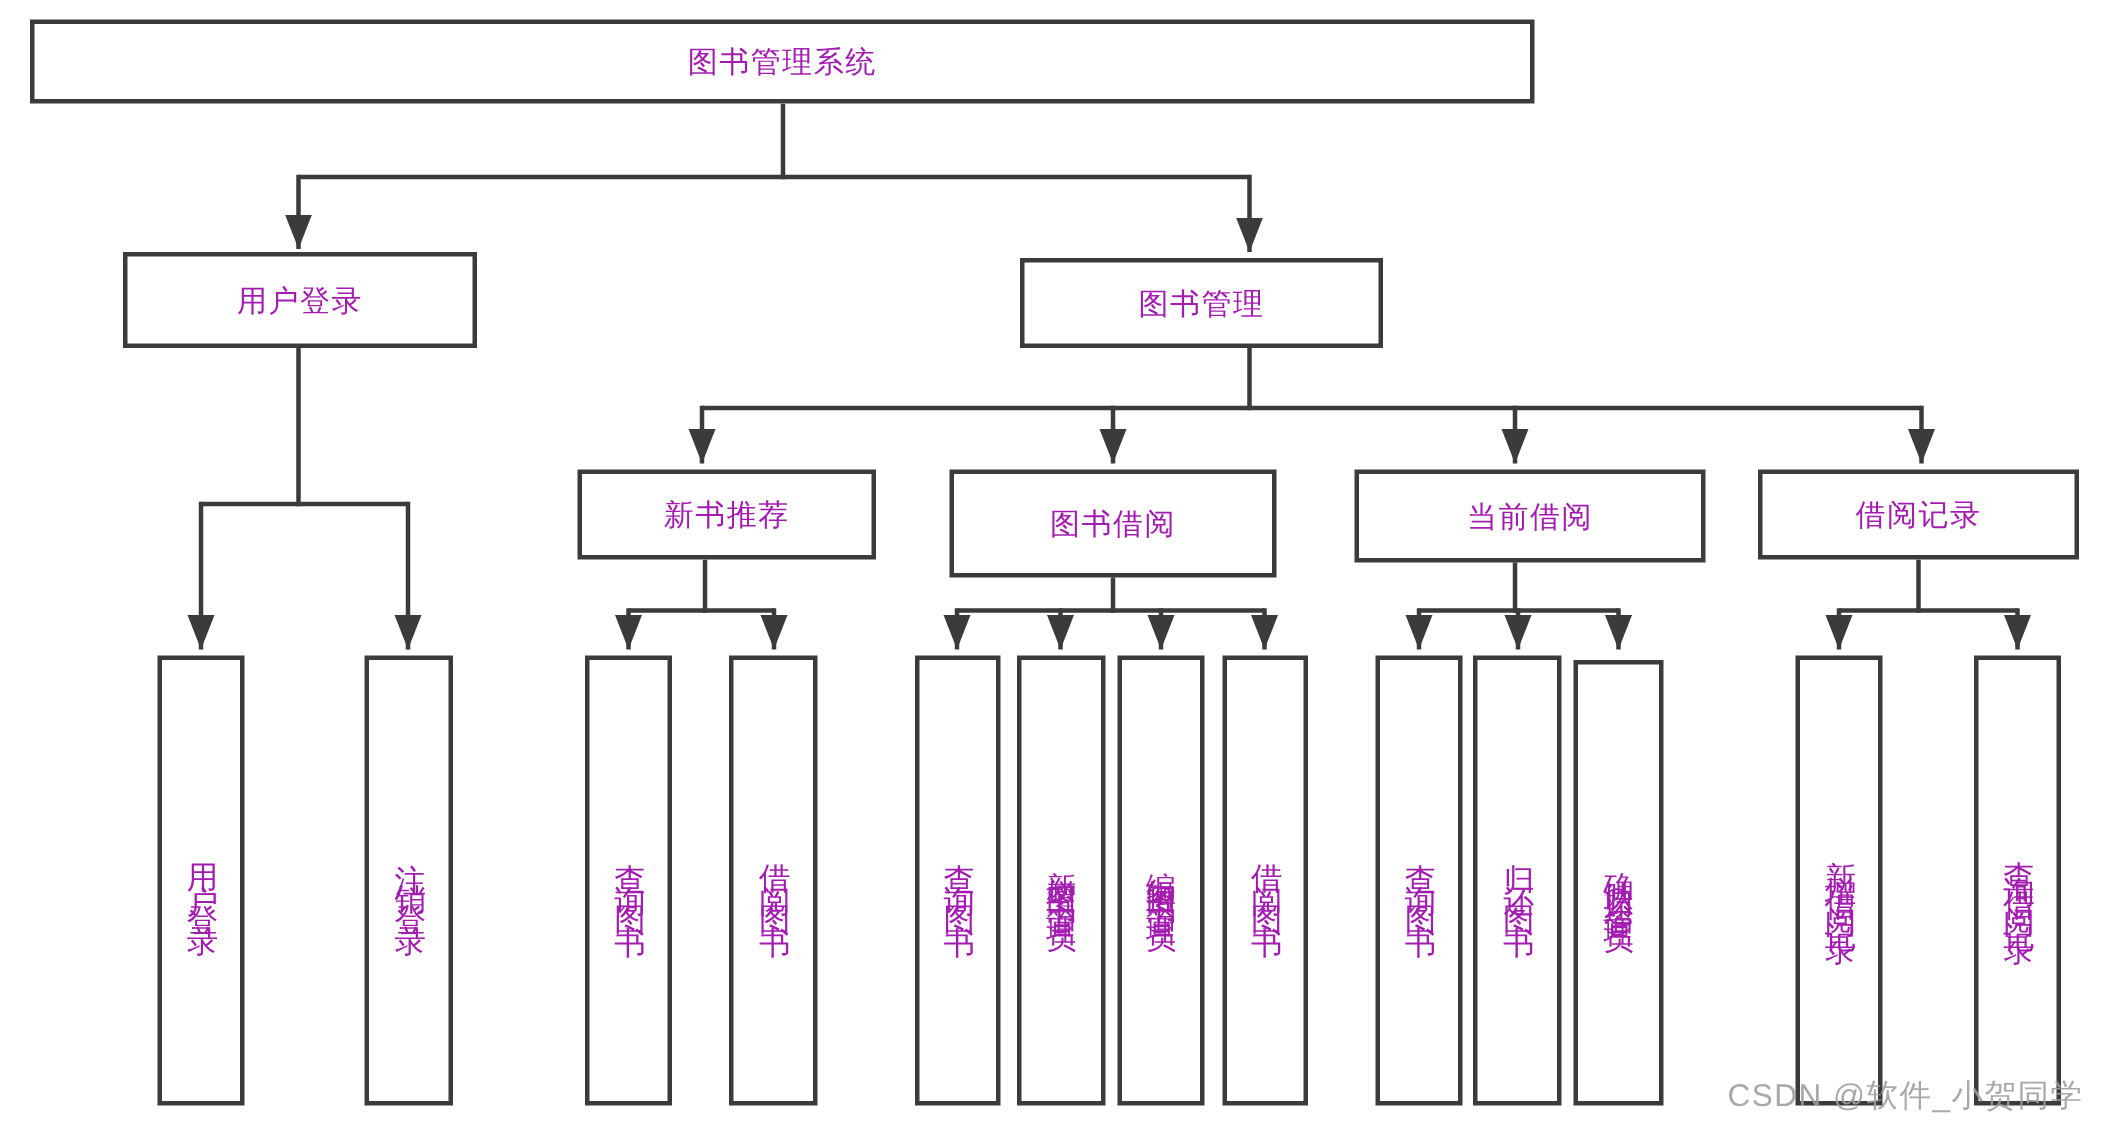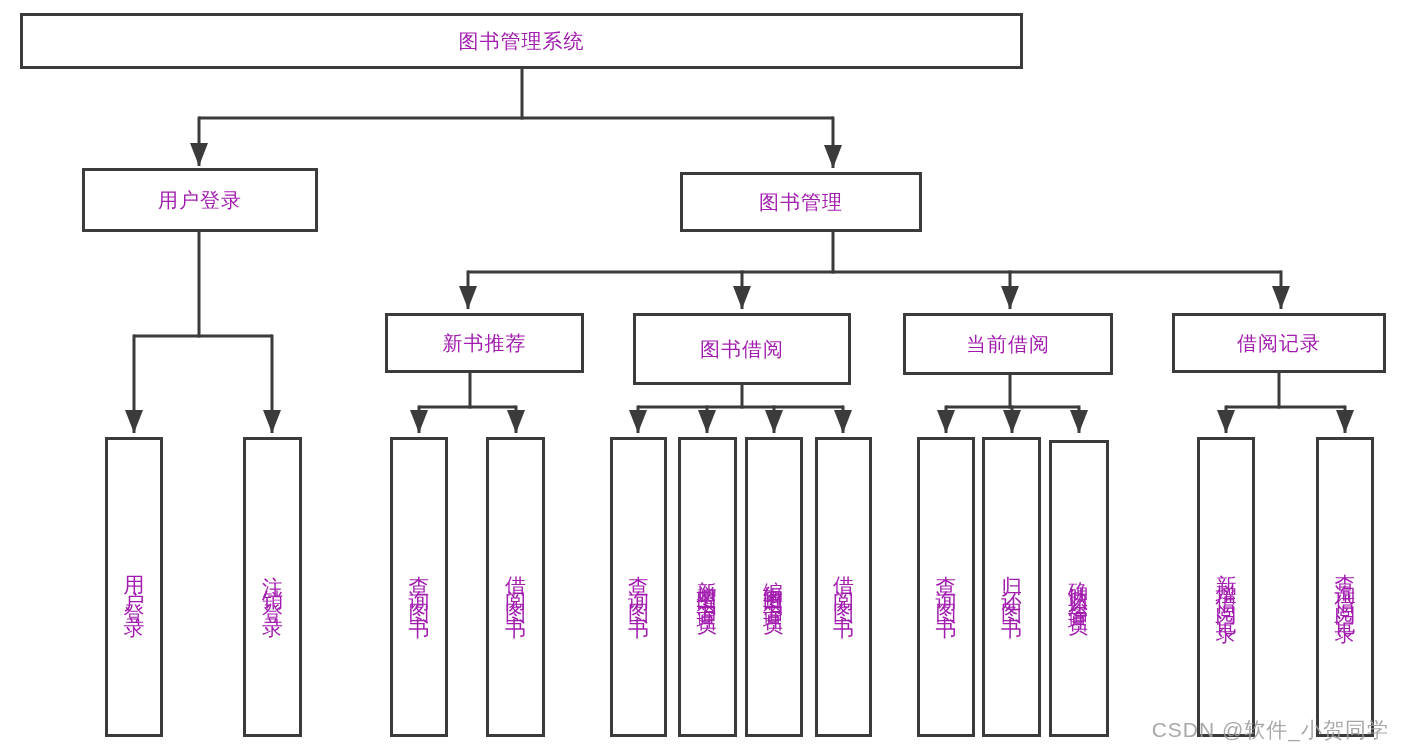--- a/index.html
+++ b/index.html
@@ -106,21 +106,21 @@
   <div class="box" style="left:680px; top:172px; width:242px; height:60px;">
     <span class="hlabel">图书管理</span>
   </div>
 
   <div class="box" style="left:364px; top:313px; width:199px; height:60px;margin-left:21px;">
     <span class="hlabel">新书推荐</span>
   </div>
   <div class="box" style="left:633px; top:313px; width:218px; height:72px;">
     <span class="hlabel">图书借阅</span>
   </div>
-  <div class="box" style="left:903px; top:313px; width:210px; height:62px;justify-content:center;">
+  <div class="box" style="left:903px; top:313px; width:234px; height:62px;justify-content:center;">
     <span class="hlabel">当前借阅</span>
   </div>
   <div class="box" style="left:1172px; top:313px; width:214px; height:60px;">
     <span class="hlabel">借阅记录</span>
   </div>
 
   <div class="box leaf ls" style="left:105px; top:437px; width:58px; height:300px;">
     <span class="vtext">用户登录</span>
   </div>
   <div class="box leaf ls" style="left:243px; top:437px; width:59px; height:300px;">

